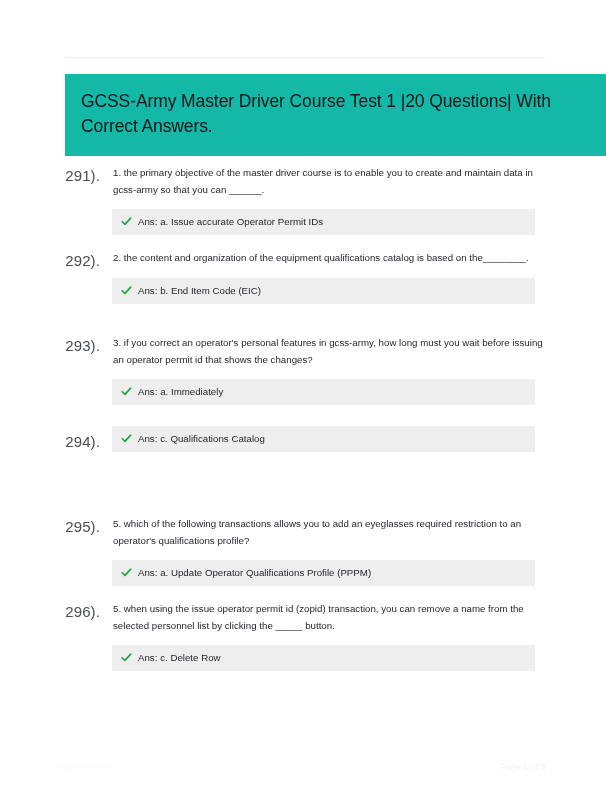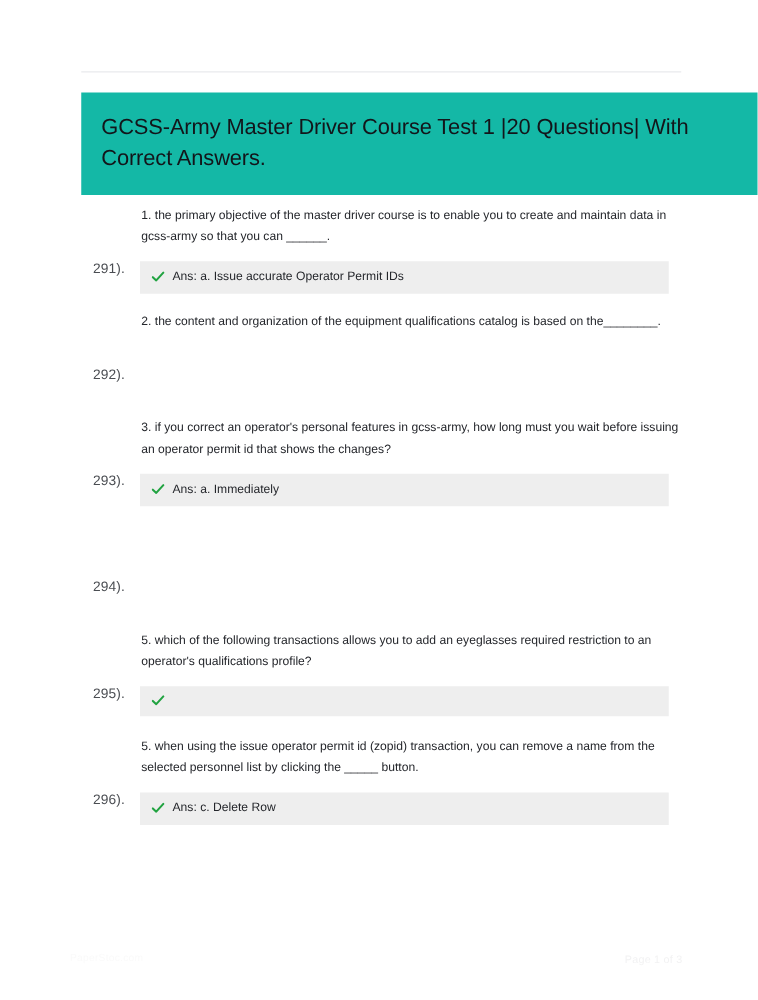--- a/index.html
+++ b/index.html
@@ -62,24 +62,23 @@
     position: relative;
     min-height: 85px;
     padding: 0;
   }
   .qnum {
     position: absolute;
     left: 52px;
     top: 7px;
     width: 48px;
     text-align: right;
-    font-size: 11px;
+    font-size: 15px;
     color: #4a4d52;
     letter-spacing: 0.1px;
-    margin-top: 42px;
   }
   .qbody {
     margin-left: 113px;
     margin-right: 60px;
   }
   .qtext {
     font-size: 9.7px;
     line-height: 1.72;
     color: #24262b;
     padding-top: 5px;
@@ -159,51 +158,68 @@
               </svg>
             </span>
             <span class="anstext">Ans: a. Issue accurate Operator Permit IDs</span>
           </div>
         </div>
       </div>
       <div class="qblock">
         <div class="qnum">292).</div>
         <div class="qbody">
           <div class="qtext">2. the content and organization of the equipment qualifications catalog is based on the________.</div>
+          <div class="ansbar">
+            <span class="check-icon">
+              <svg viewBox="0 0 14 14" width="11" height="11" aria-hidden="true">
+                <path d="M1.6 7.3 L5.1 10.6 L12.3 2.7" fill="none" stroke="#21a341" stroke-width="2.1" stroke-linecap="round" stroke-linejoin="round"></path>
+              </svg>
+            </span>
+            <span class="anstext">Ans: b. End Item Code (EIC)</span>
+          </div>
         </div>
       </div>
       <div class="qblock">
         <div class="qnum">293).</div>
         <div class="qbody">
           <div class="qtext">3. if you correct an operator's personal features in gcss-army, how long must you wait before issuing an operator permit id that shows the changes?</div>
           <div class="ansbar">
             <span class="check-icon">
               <svg viewBox="0 0 14 14" width="11" height="11" aria-hidden="true">
                 <path d="M1.6 7.3 L5.1 10.6 L12.3 2.7" fill="none" stroke="#21a341" stroke-width="2.1" stroke-linecap="round" stroke-linejoin="round"></path>
               </svg>
             </span>
             <span class="anstext">Ans: a. Immediately</span>
           </div>
         </div>
       </div>
       <div class="qblock">
         <div class="qnum">294).</div>
         <div class="qbody">
+          <div class="ansbar">
+            <span class="check-icon">
+              <svg viewBox="0 0 14 14" width="11" height="11" aria-hidden="true">
+                <path d="M1.6 7.3 L5.1 10.6 L12.3 2.7" fill="none" stroke="#21a341" stroke-width="2.1" stroke-linecap="round" stroke-linejoin="round"></path>
+              </svg>
+            </span>
+            <span class="anstext">Ans: c. Qualifications Catalog</span>
+          </div>
         </div>
       </div>
       <div class="qblock">
         <div class="qnum">295).</div>
         <div class="qbody">
           <div class="qtext">5. which of the following transactions allows you to add an eyeglasses required restriction to an operator's qualifications profile?</div>
           <div class="ansbar">
             <span class="check-icon">
               <svg viewBox="0 0 14 14" width="11" height="11" aria-hidden="true">
                 <path d="M1.6 7.3 L5.1 10.6 L12.3 2.7" fill="none" stroke="#21a341" stroke-width="2.1" stroke-linecap="round" stroke-linejoin="round"></path>
               </svg>
             </span>
+            <span class="anstext">Ans: a. Update Operator Qualifications Profile (PPPM)</span>
           </div>
         </div>
       </div>
       <div class="qblock">
         <div class="qnum">296).</div>
         <div class="qbody">
           <div class="qtext">5. when using the issue operator permit id (zopid) transaction, you can remove a name from the selected personnel list by clicking the _____ button.</div>
           <div class="ansbar">
             <span class="check-icon">
               <svg viewBox="0 0 14 14" width="11" height="11" aria-hidden="true">

